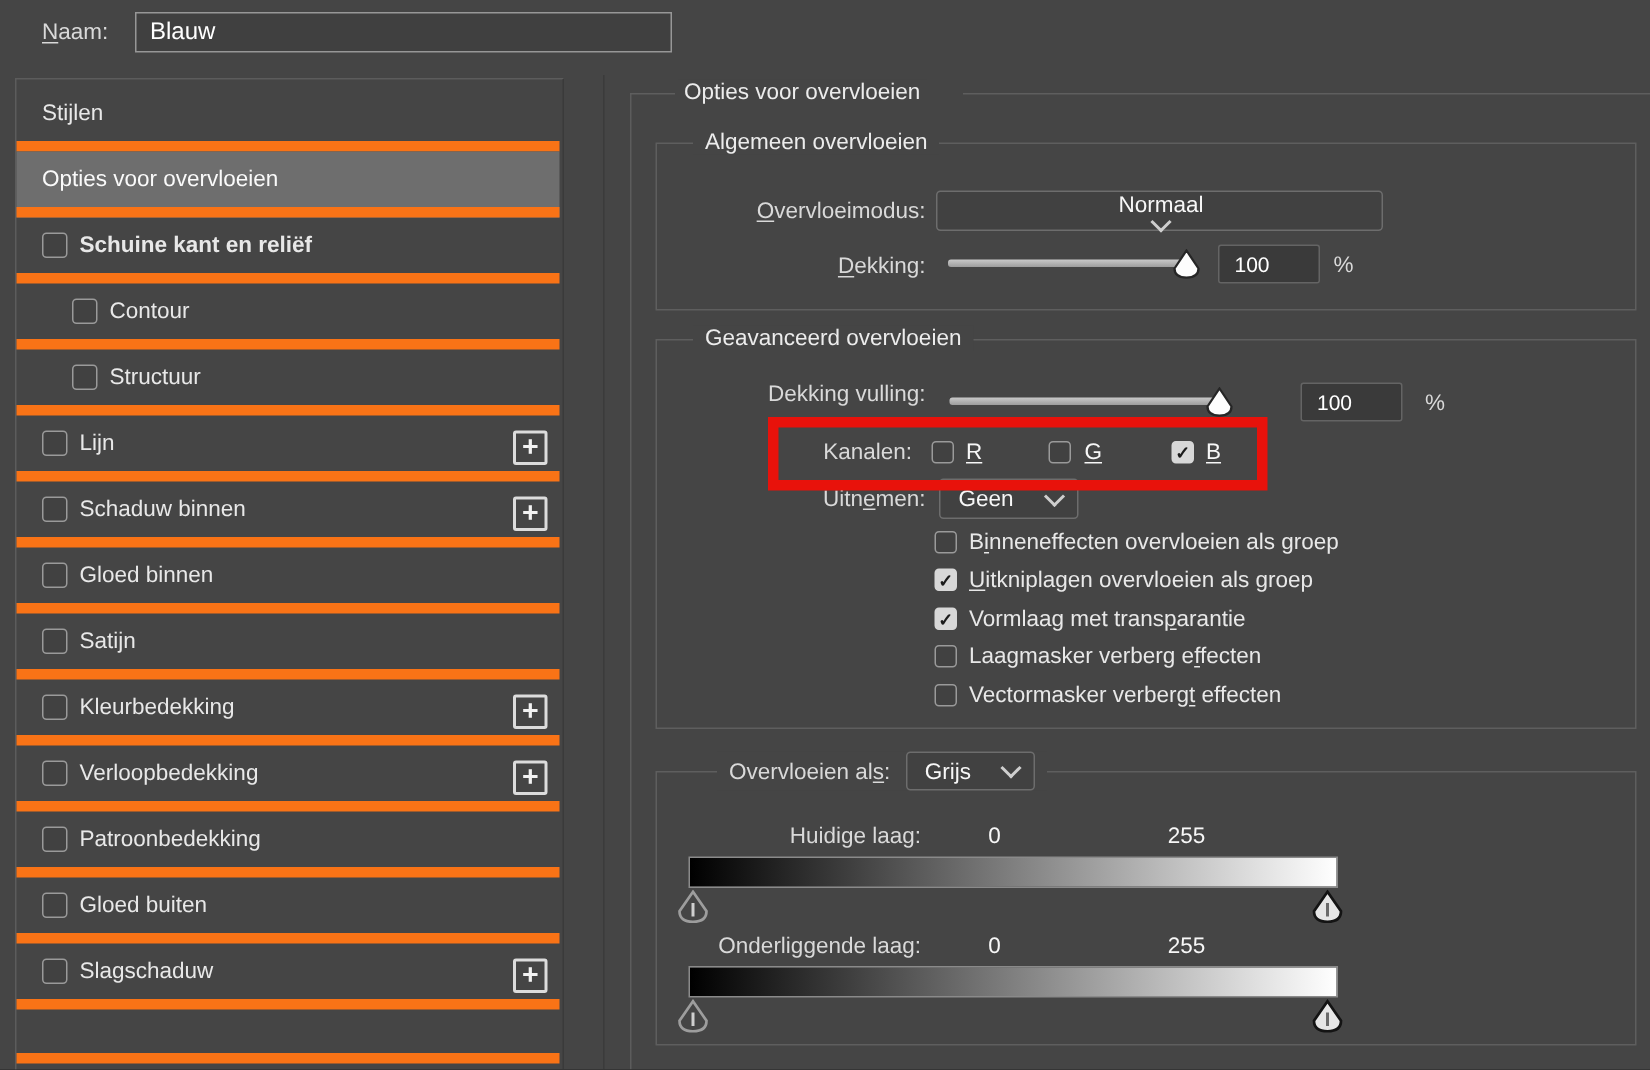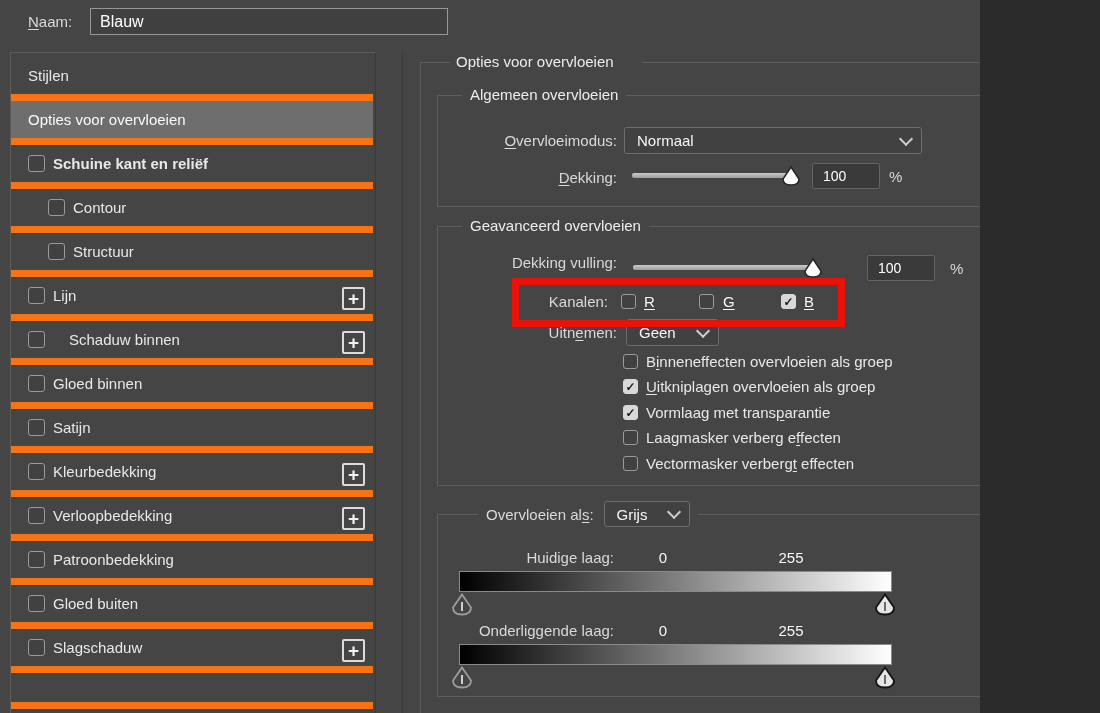--- a/index.html
+++ b/index.html
@@ -1,16 +1,16 @@
 <!DOCTYPE html>
 <html><head>
 <meta charset="utf-8">
 <style>
   html,body{margin:0;padding:0;background:#2b2b2b;}
-  #stage{position:relative;width:980px;height:713px;background:#454545;overflow:hidden;
+  #stage{position:relative;width:1100px;height:713px;background:#454545;overflow:hidden;
          font-family:"Liberation Sans",sans-serif;font-size:15px;color:#e3e3e3;}
   .abs{position:absolute;}
   .lbl{color:#d9d9d9;white-space:nowrap;}
   .val{color:#f7f7f7;white-space:nowrap;}
   .ul{text-decoration:underline;text-underline-offset:2px;}
   .right{text-align:right;}
   .center{text-align:center;}
 
   
   #sidebar{left:10px;top:52px;width:364px;height:661px;
@@ -78,21 +78,21 @@
         <span class="cb big"></span>
         <span>Structuur</span>
       </div>
     <div class="srow" style="top:224px;padding-left:17px;gap:8px;">
         <span class="cb big"></span>
         <span>Lijn</span>
         <span class="plusbtn">
           <span>+</span>
         </span>
       </div>
-    <div class="srow" style="top:268px;padding-left:17px;gap:24px;align-items:center;">
+    <div class="srow" style="top:268px;padding-left:17px;gap:8px;align-items:center;">
         <span class="cb big"></span>
         <span>Schaduw binnen</span>
         <span class="plusbtn">
           <span>+</span>
         </span>
       </div>
     <div class="srow" style="top:312px;padding-left:17px;gap:8px;">
         <span class="cb big"></span>
         <span>Gloed binnen</span>
       </div>
@@ -135,21 +135,21 @@
   <div class="vline abs" style="left:402px;top:50px;height:663px;background:#3b3b3b;"></div>
   <div class="vline abs" style="left:420px;top:62px;height:651px;background:#5c5c5c;"></div>
   <div class="hline abs" style="left:420px;top:62px;width:30px;"></div>
   <div class="hline abs" style="left:642px;top:62px;width:458px;"></div>
   <div class="abs" style="left:452px;top:53px;background:#454545;padding:0 4px;color:#ececec;">Opties voor overvloeien</div>
 
   <div class="fs" style="left:437px;top:95px;width:652px;height:110px;">
     <div class="legend"><span>Algemeen overvloeien</span></div>
 
     <div class="abs lbl right" style="left:0;width:179px;top:36px;"><span class="ul">O</span><span>vervloeimodus:</span></div>
-    <div class="dd" style="left:186px;top:31px;width:298px;height:27px;">
+    <div class="dd" style="left:186px;top:31px;width:298px;height:27px;flex-direction:column;">
       <span class="val">Normaal</span>
       <span class="chev"></span>
     </div>
 
     <div class="abs lbl right" style="left:0;width:179px;top:73px;"><span class="ul">D</span><span>ekking:</span></div>
     <div class="track" style="left:194px;top:77px;width:160px;"></div>
     <svg class="abs" style="left:344px;top:70px;" width="18" height="20">
       <path d="M9 1 L17 13 Q17 19 9 19 Q1 19 1 13 Z" fill="#fdfdfd" stroke="#262626" stroke-width="1.5"></path>
     </svg>
     <input class="numin" style="left: 374px; top: 67px; width: 68px; height: 26px;" value="100">

